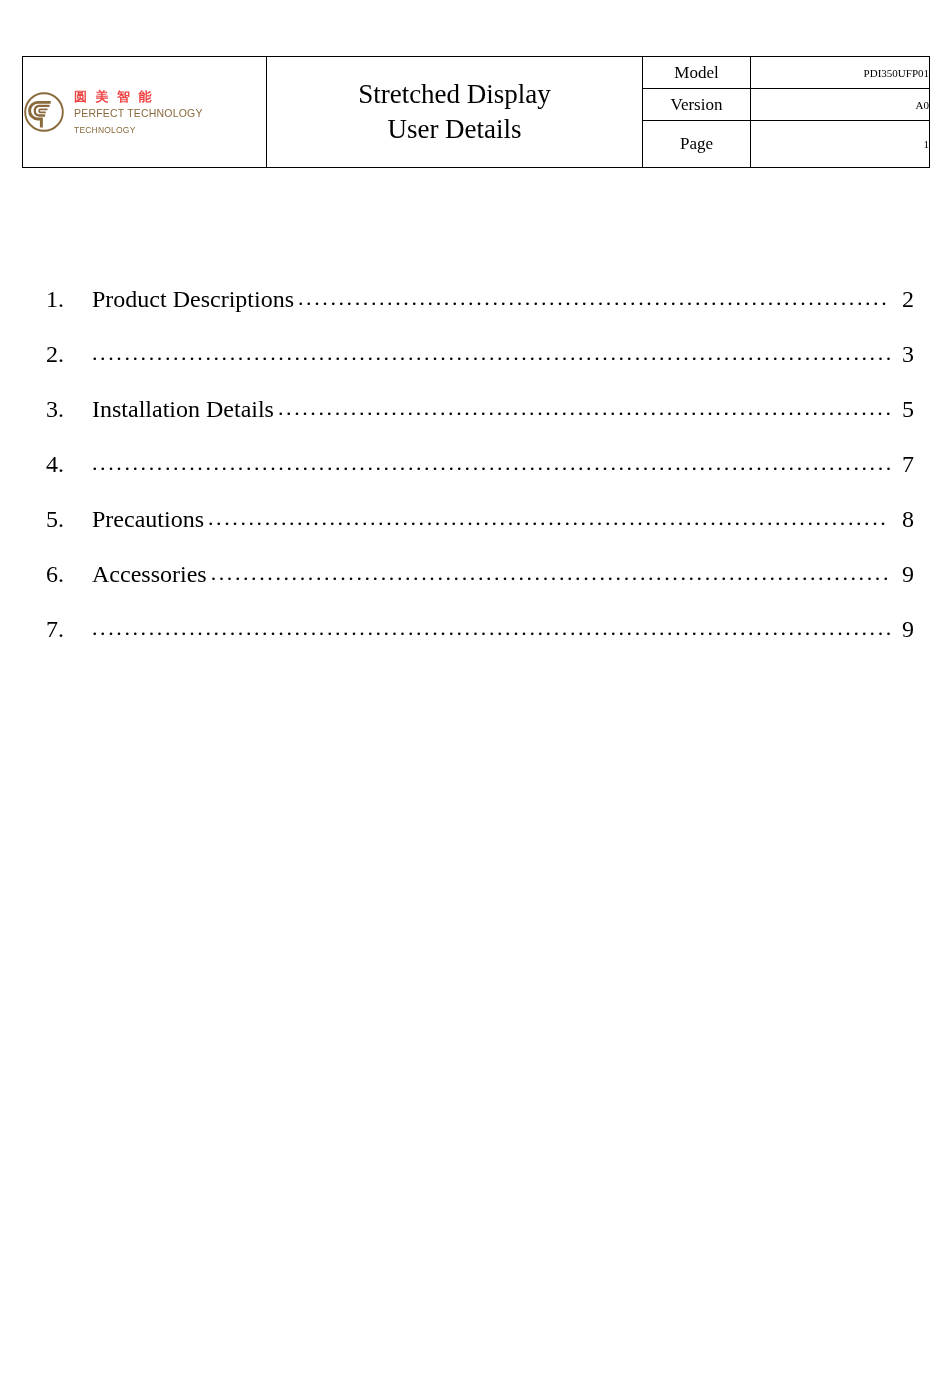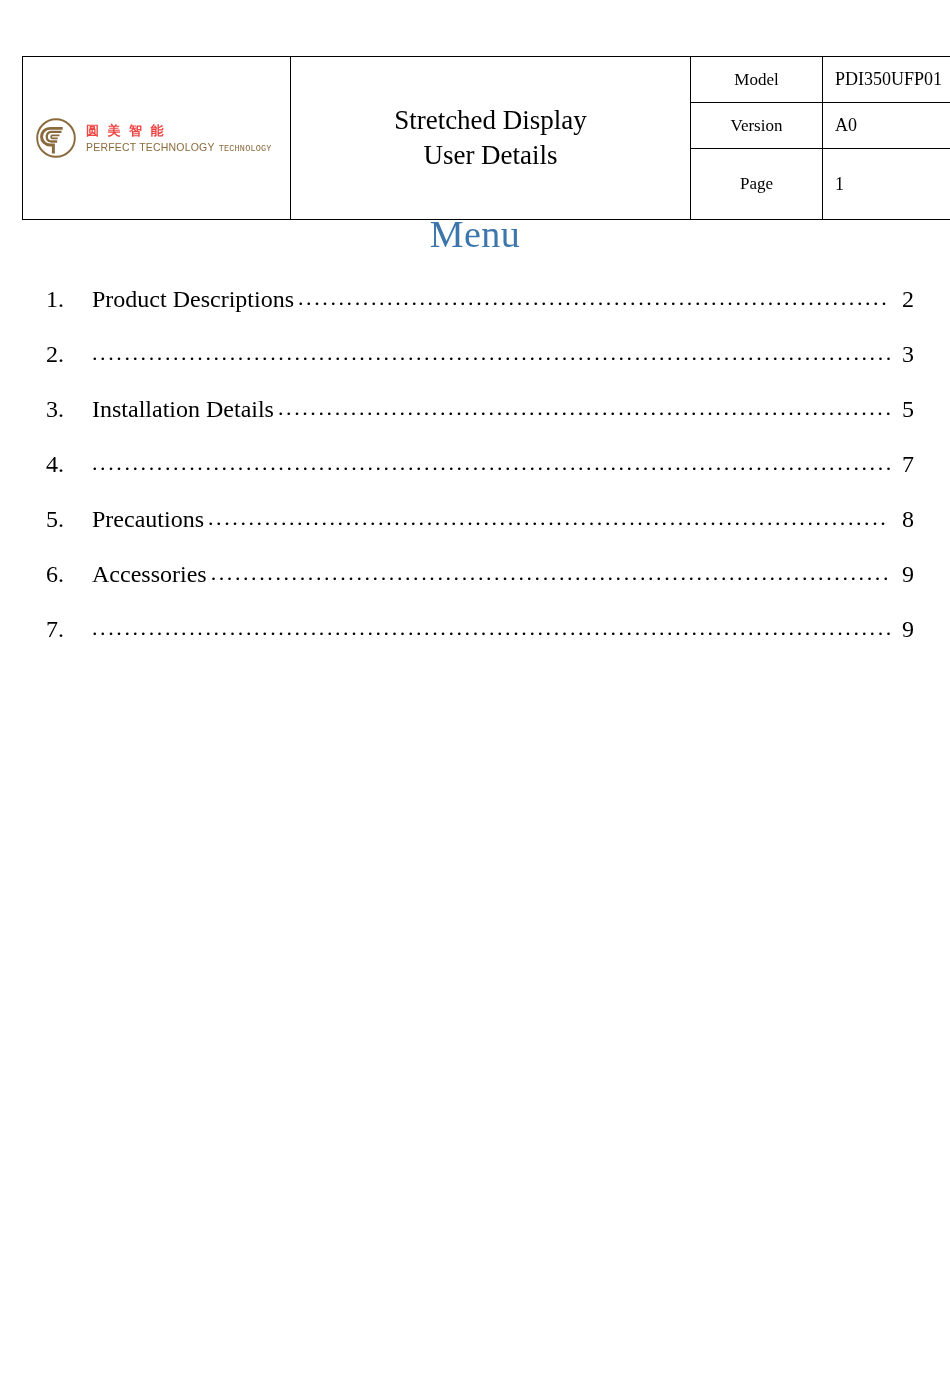--- a/index.html
+++ b/index.html
@@ -27,21 +27,21 @@
   .header-table {
     position: absolute;
     left: 22px;
     top: 56px;
     width: 906px;
     border-collapse: collapse;
     table-layout: fixed;
   }
   .header-table td {
     border: 1px solid #000000;
-    padding: 12px;
+    padding: 0;
     vertical-align: middle;
   }
 
   .logo-cell {
     width: 243px;
     height: 110px;
     text-align: center;
   }
   .logo-wrap {
     display: flex;
@@ -68,21 +68,21 @@
   }
   .logo-en1 {
     font-family: "Liberation Sans", sans-serif;
     font-size: 10.5px;
     letter-spacing: 0.2px;
     color: #8a6a3c;
     margin-top: 4px;
     white-space: nowrap;
   }
   .logo-en2 {
-    font-family: Liberation Mono, monospace;
+    font-family: Liberation Sans, sans-serif;
     font-size: 8.5px;
     letter-spacing: 0.2px;
     color: #8a6a3c;
     margin-top: 1px;
     white-space: nowrap;
   }
 
   .title-cell {
     width: 375px;
     text-align: center;
@@ -93,22 +93,22 @@
   .title-cell .t-line { display: block; }
 
   .meta-label {
     width: 107px;
     text-align: center;
     font-size: 17px;
     padding: 2px 0;
   }
   .meta-value {
     width: 178px;
-    text-align: left;
-    font-size: 18px;
+    text-align: right;
+    font-size: 11px;
     padding: 2px 0;
   }
   .row-page .meta-label,
   .row-page .meta-value {
     height: 46px;
   }
 
   
   .menu-title {
     position: absolute;
@@ -194,21 +194,20 @@
       <td class="meta-label">Version</td>
       <td class="meta-value">A0</td>
     </tr>
     <tr class="row-page">
       <td class="meta-label">Page</td>
       <td class="meta-value">1</td>
     </tr>
   </tbody>
     </table>
 
-  <div class="menu-title">Menu</div>
 
   <div class="toc">
 
     <div class="toc-row">
       <span class="toc-num">1.</span>
       <span class="toc-label">Product Descriptions</span>
       <span class="toc-dots">................................................................................................................</span>
       <span class="toc-page">2</span>
     </div>
 

